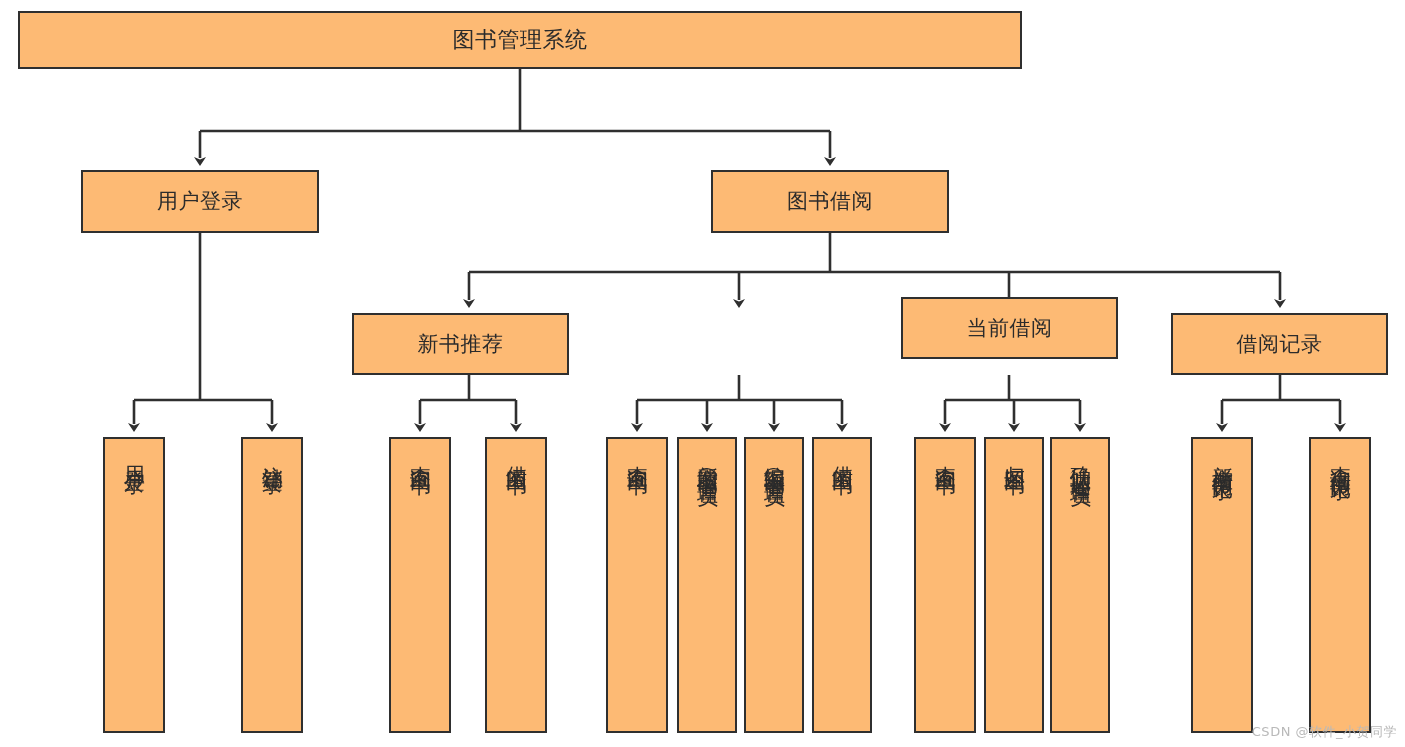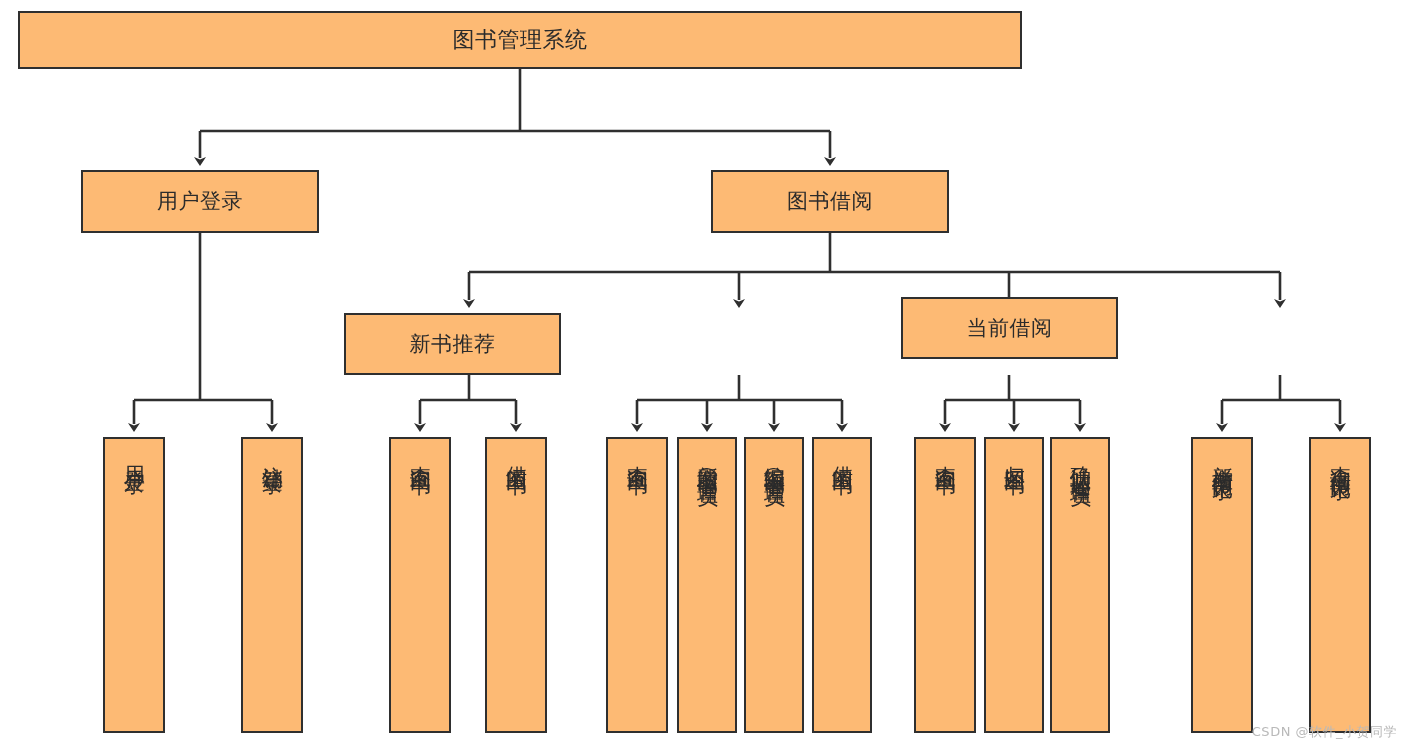--- a/index.html
+++ b/index.html
@@ -130,25 +130,28 @@
     <span class="label">图书管理系统</span>
   </div>
 
   <div class="node horizontal" style="left:81px; top:170px; width:238px; height:63px;">
     <span class="label">用户登录</span>
   </div>
   <div class="node horizontal" style="left:711px; top:170px; width:238px; height:63px;">
     <span class="label">图书借阅</span>
   </div>
 
-  <div class="node horizontal" style="left:344px; top:313px; width:217px; height:62px;">
+  <div class="node horizontal" style="left:352px; top:313px; width:217px; height:62px;">
     <span class="label">新书推荐</span>
   </div>
   <div class="node horizontal" style="left:901px; top:297px; width:217px; height:62px;">
     <span class="label">当前借阅</span>
+  </div>
+  <div class="node horizontal" style="left:1171px; top:313px; width:217px; height:62px;">
+    <span class="label">借阅记录</span>
   </div>
 
   <div class="node vertical" style="left:103px; top:437px; width:62px; height:296px;">
     <span class="label">用户登录</span>
   </div>
   <div class="node vertical" style="left:241px; top:437px; width:62px; height:296px;">
     <span class="label">注销登录</span>
   </div>
 
   <div class="node vertical" style="left:389px; top:437px; width:62px; height:296px;">

